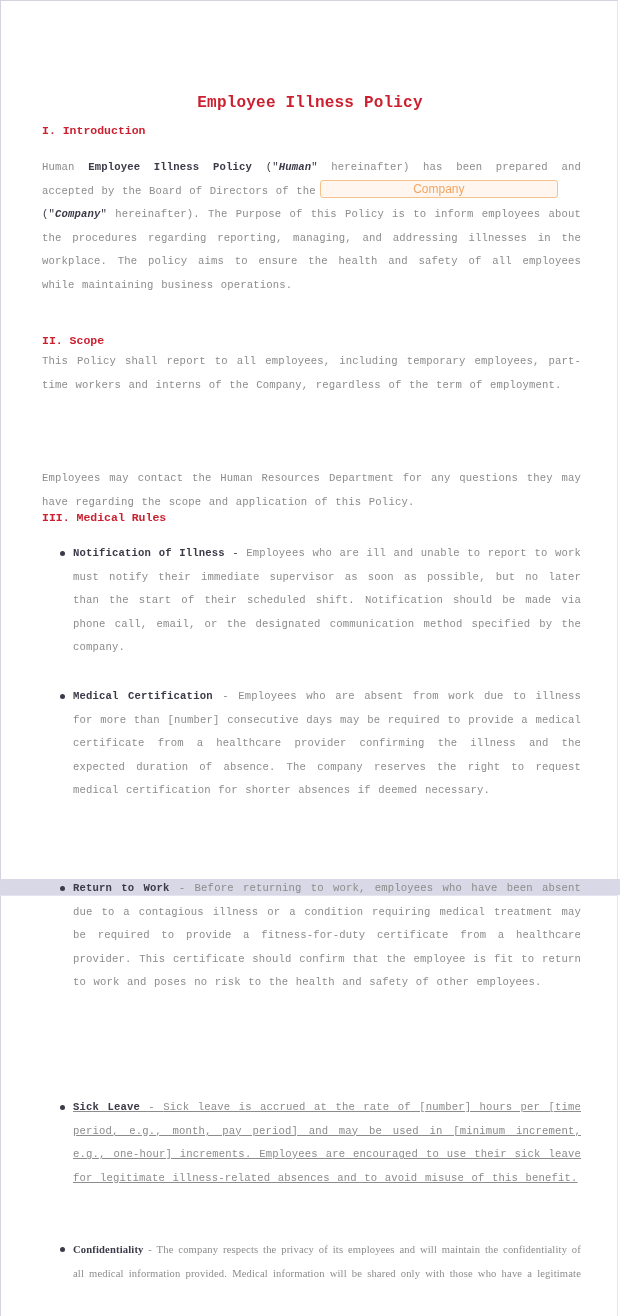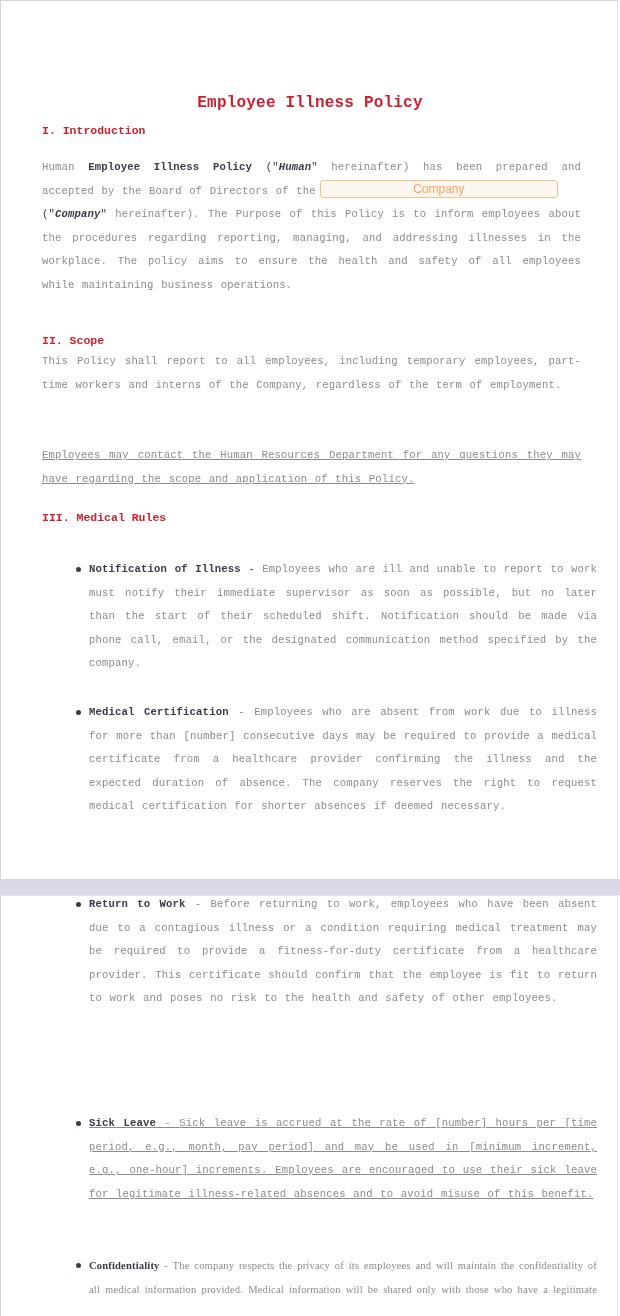--- a/index.html
+++ b/index.html
@@ -107,21 +107,21 @@
       padding: 0;
       outline: none;
     }
     .company-field::placeholder {
       color: #f3a463;
     }
     .bullet {
       position: absolute;
       left: 73px;
       width: 508px;
-      margin: 16px;
+      margin: 0;
       font-size: 10.6px;
       line-height: 23.6px;
       color: #8c8c8c;
       text-align: justify;
       letter-spacing: 0.15px;
       word-spacing: 1px;
     }
     .bullet-dot {
       position: absolute;
       left: -13px;
@@ -155,21 +155,21 @@
 
 <p class="para text-last-justify" style="top:203px;">
   <span class="dark">("</span><i class="term">Company</i><span class="dark">"</span>
   <span>hereinafter). The Purpose of this Policy is to inform employees about the procedures regarding reporting, managing, and addressing illnesses in the workplace. The policy aims to ensure the health and safety of all employees while maintaining business operations.</span>
 </p>
 
 <h2 class="section-heading" style="top:318px;margin-top:16px;">II. Scope</h2>
 
 <p class="para text-last-justify" style="top:350px;">This Policy shall report to all employees, including temporary employees, part-time workers and interns  of the Company, regardless of the term of employment.</p>
 
-<p class="para text-last-justify" style="top:444px;text-decoration:underline;">Employees may contact the Human Resources Department for any questions they may have regarding the scope and application of this Policy.</p>
+<p class="para text-last-justify" style="top:467px;">Employees may contact the Human Resources Department for any questions they may have regarding the scope and application of this Policy.</p>
 
 <h2 class="section-heading" style="top:511px;">III. Medical Rules</h2>
 
 <p class="bullet text-last-justify" style="top:542px;">
   <span class="bullet-dot"></span>
   <b>Notification of Illness</b><span class="dark"> - </span><span>Employees who are ill and unable to report to work must notify their immediate supervisor as soon as possible, but no later than the start of their scheduled shift. Notification should be made via phone call, email, or the designated communication method specified by the company.</span>
 </p>
 
 <p class="bullet text-last-justify" style="top:685px;">
   <span class="bullet-dot"></span>

